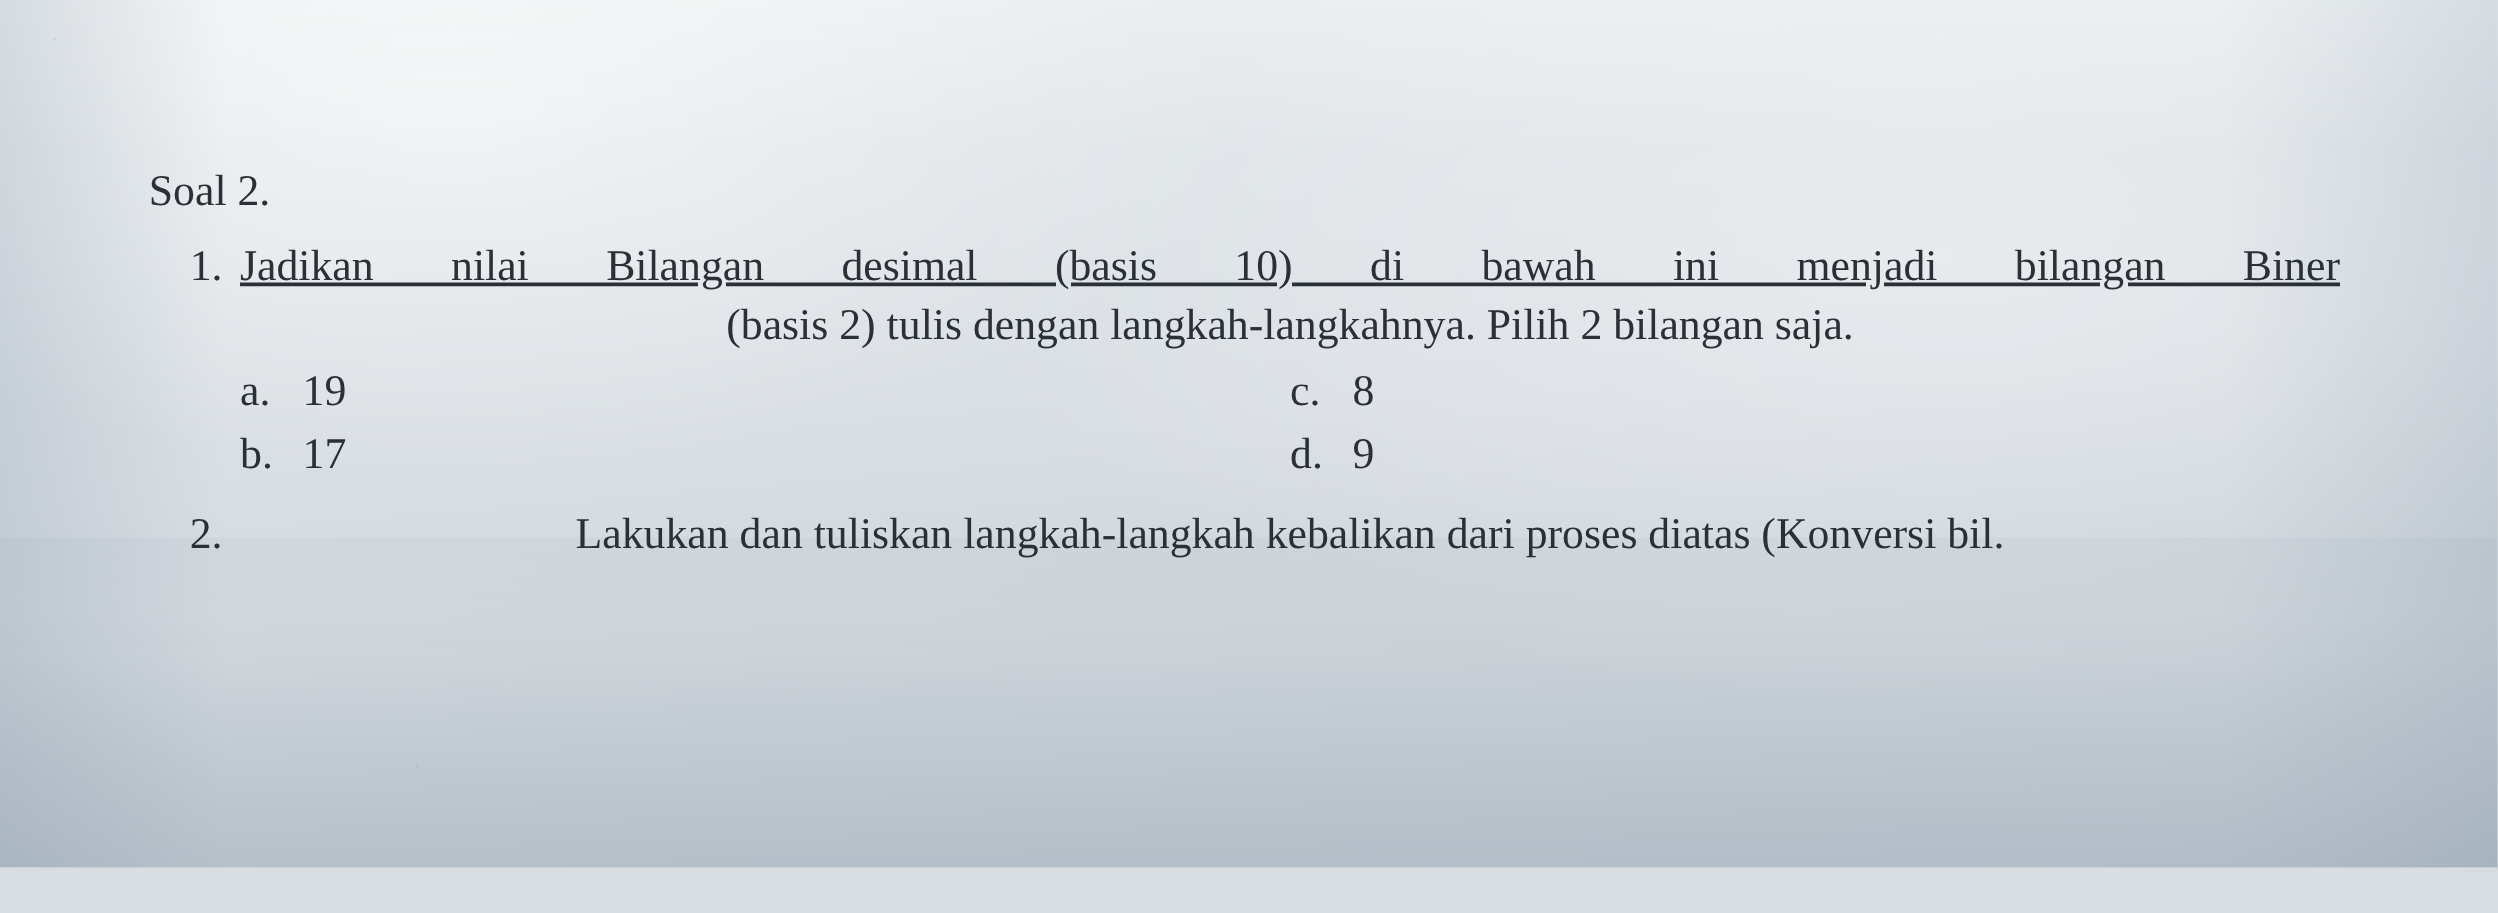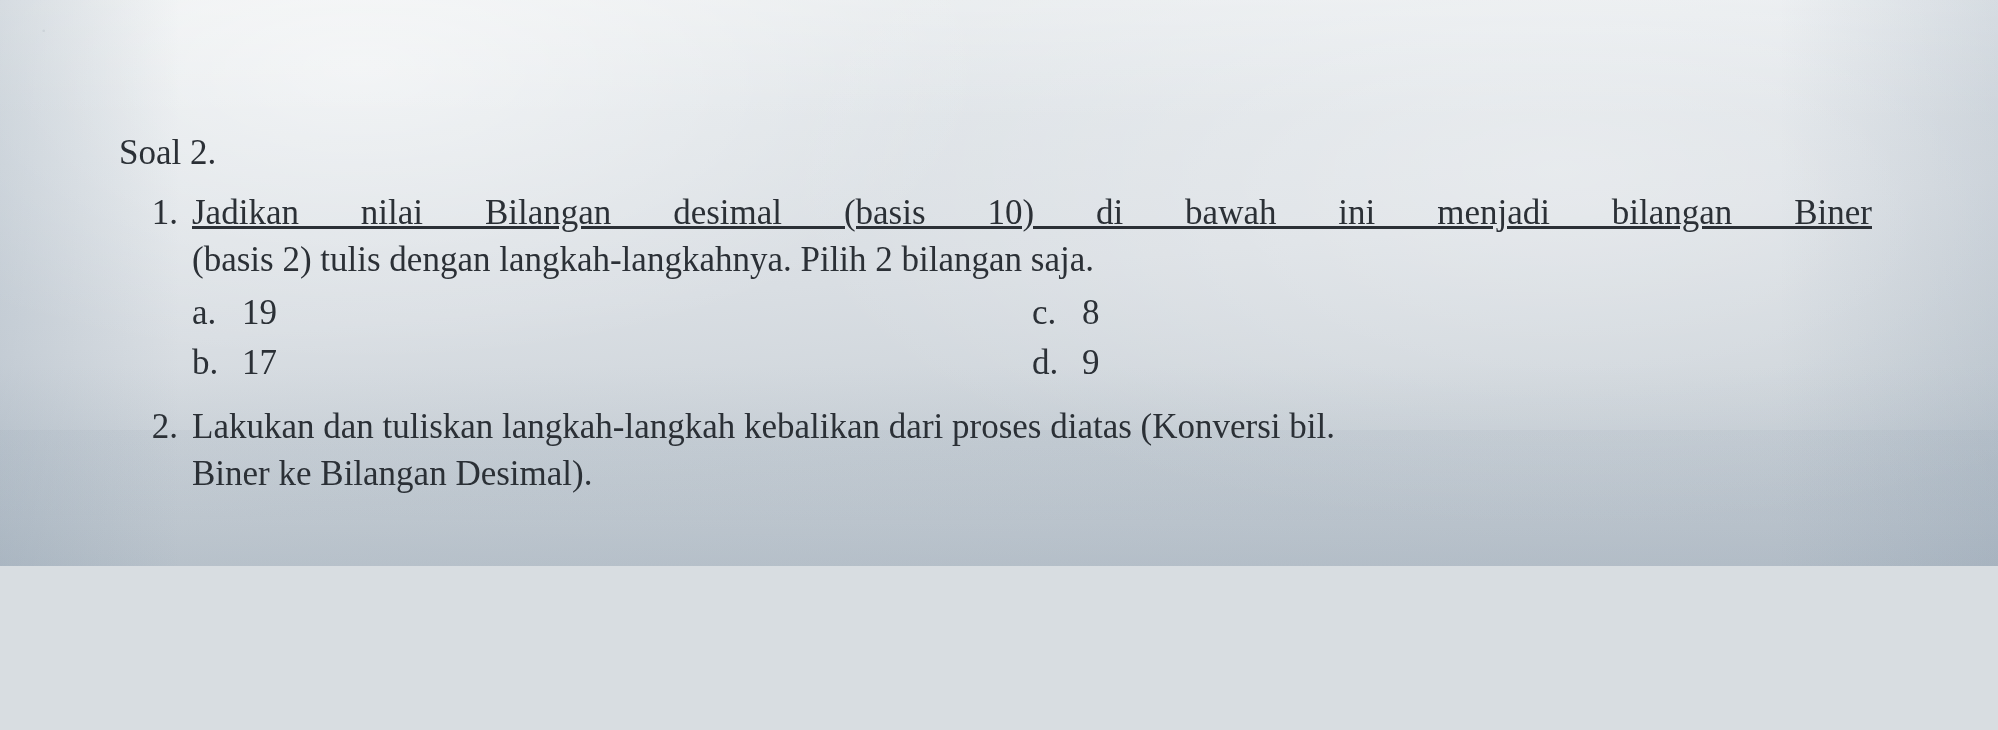--- a/index.html
+++ b/index.html
@@ -10,21 +10,21 @@
     width: 1998px;
     height: 730px;
     overflow: hidden;
     font-family: "Liberation Serif", serif;
     background: #d8dde1;
   }
 
   #page {
     position: relative;
     width: 1998px;
-    height: 566px;
+    height: 694px;
     background:
       radial-gradient(ellipse 900px 420px at 18% 12%, rgba(255,255,255,0.55), rgba(255,255,255,0) 70%),
       radial-gradient(ellipse 1100px 500px at 78% 30%, rgba(255,255,255,0.35), rgba(255,255,255,0) 72%),
       linear-gradient(175deg, #e4e8ea 0%, #dfe4e8 22%, #d9dee3 48%, #ccd3d9 72%, #c2cad2 100%);
     overflow: hidden;
   }
 
   
   .band {
     position: absolute;
@@ -96,21 +96,21 @@
     flex: 1;
     font-size: 35px;
     line-height: 1.34;
   }
   .justify-line {
     text-align: justify;
     text-align-last: justify;
     text-decoration: underline;
   }
   .plain-line {
-    text-align: left;
+    text-align: center;
   }
 
   .choices {
     margin-top: 6px;
   }
   .choice-row {
     display: flex;
     font-size: 35px;
     line-height: 1.32;
     margin-bottom: 4px;
@@ -177,18 +177,17 @@
             </div>
           </div>
         </div>
       </div>
     </div>
 
     <div class="item item2">
       <div class="item-num">2.</div>
       <div class="item-body">
         <div class="plain-line">Lakukan dan tuliskan langkah-langkah  kebalikan dari proses diatas (Konversi bil.</div>
-        <div class="plain-line">Biner ke Bilangan Desimal).</div>
       </div>
     </div>
 
   </div>
 </div>
 
 </body></html>

